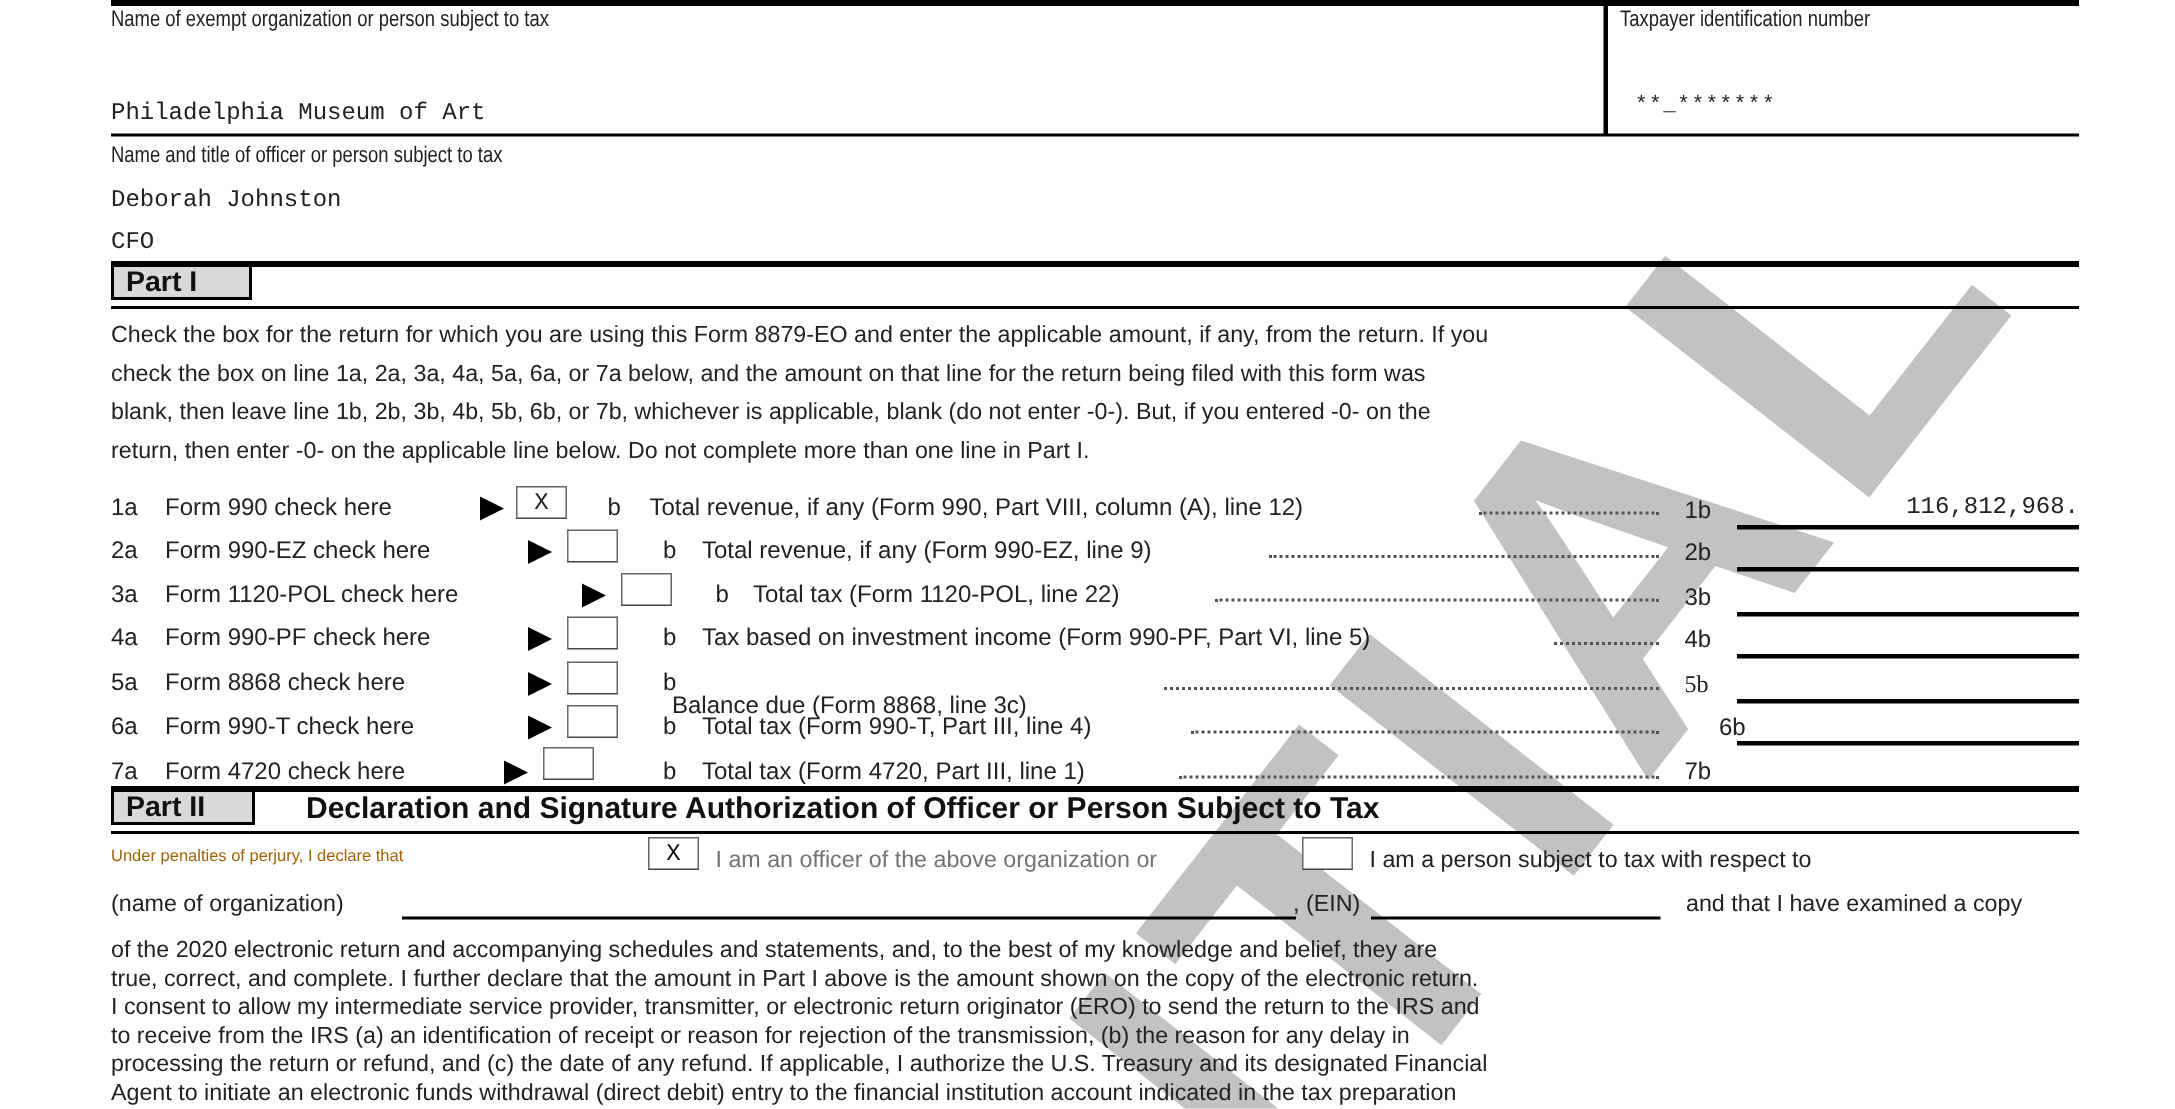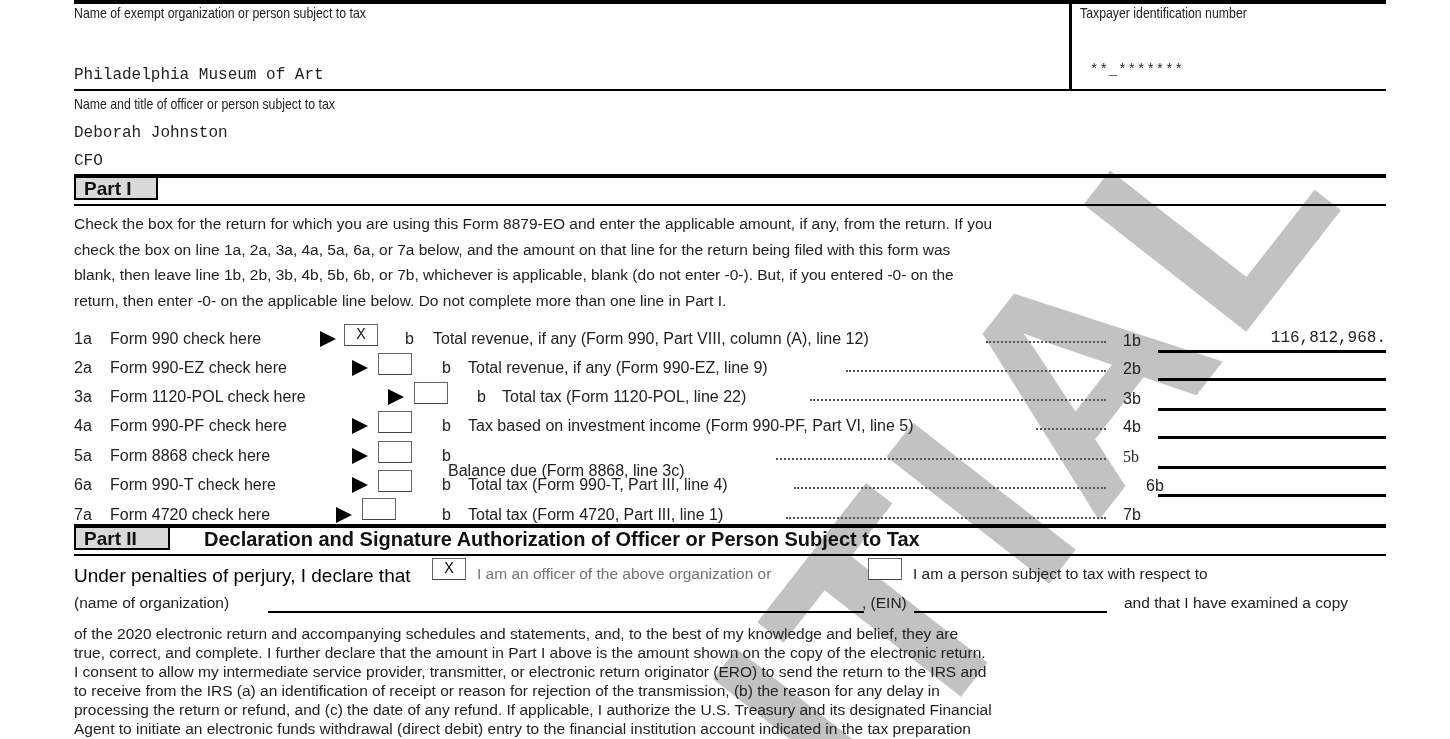--- a/index.html
+++ b/index.html
@@ -3,21 +3,21 @@
 <meta charset="utf-8">
 <style>
   html, body { margin: 0; padding: 0; background: #ffffff; }
   body { width: 1450px; height: 739px; position: relative; overflow: hidden; font-family: "Liberation Sans", sans-serif; color: #111; }
   .abs { position: absolute; }
   .narrow { font-family: "Liberation Sans", sans-serif; font-size: 15px; transform: scaleX(0.82); transform-origin: left top; white-space: nowrap; color: #222; }
   .mono { font-family: "Liberation Mono", monospace; font-size: 16px; color: #222; white-space: nowrap; }
   .hline { position: absolute; background: #000; }
   .vline { position: absolute; background: #000; }
   .part-hdr { position: absolute; left: 74px; width: 1312px; height: 26px; border-top: 4px solid #000; border-bottom: 2px solid #000; }
-  .part-label { position: absolute; left: 0; top: 0; width: 84px; height: 22px; background: #d9d9d9; border: 2px solid #000; border-top: 0; box-sizing: border-box; font-weight: bold; font-size: 19px; padding-left: 8px; line-height: 22px; }
+  .part-label { position: absolute; left: 0; top: 0; width: 94px; height: 22px; background: #d9d9d9; border: 2px solid #000; border-top: 0; box-sizing: border-box; font-weight: bold; font-size: 19px; padding-left: 8px; line-height: 22px; }
   .part-title { position: absolute; left: 130px; top: 0; font-weight: bold; font-size: 20px; line-height: 22px; white-space: nowrap; }
   .part-sub { font-weight: normal; font-size: 15px; margin-left: 8px; }
   .para { position: absolute; left: 74px; font-size: 15.5px; line-height: 25.5px; color: #222; white-space: nowrap; }
   .para2 { position: absolute; left: 74px; font-size: 15.5px; line-height: 19px; color: #222; white-space: nowrap; }
   .row { position: absolute; left: 74px; height: 28px; font-size: 16px; color: #222; white-space: nowrap; }
   .row .num { position: absolute; left: 0; top: 0; }
   .row .alabel { position: absolute; left: 36px; top: 0; }
   .arrow { position: absolute; top: 1px; width: 0; height: 0; border-top: 8px solid transparent; border-bottom: 8px solid transparent; border-left: 16px solid #000; }
   .cbox { position: absolute; width: 34px; height: 22px; border: 1px solid #666; border-bottom: 1px solid #444; box-sizing: border-box; font-family: "Liberation Mono", monospace; font-size: 16px; text-align: center; line-height: 20px; background: #fff; }
   .row .blabel { position: absolute; top: 0; }
@@ -134,21 +134,21 @@
 <div class="ansline" style="top:408px;"></div>
 <div class="ansline" style="top:436px;"></div>
 <div class="ansline" style="top:466px;"></div>
 <div class="ansline" style="top:494px;"></div>
 
 <div class="part-hdr" style="top:524px;">
   <div class="part-label" style="width:96px;">Part II</div>
   <div class="part-title">Declaration and Signature Authorization of Officer or Person Subject to Tax</div>
 </div>
 
-<div class="abs" style="left:74px;top:565px;font-size:19px;color:#000000;white-space:nowrap;">
+<div class="abs" style="left:74px;top:565px;font-size:11px;color:#a16207;white-space:nowrap;">
   <span>Under penalties of perjury, I declare that</span>
 </div>
 <span class="cbox" style="left:432px;top:558px;">X</span>
 <span class="abs" style="left:477px;top:565px;font-size:15.5px;color:#737373;white-space:nowrap;">I am an officer of the above organization or</span>
 <span class="cbox" style="left:868px;top:558px;"></span>
 <span class="abs" style="left:913px;top:565px;font-size:15.5px;color:#222;white-space:nowrap;">I am a person subject to tax with respect to</span>
 
 <span class="abs" style="left:74px;top:594px;font-size:15.5px;color:#222;white-space:nowrap;">(name of organization)</span>
 <div class="hline" style="left:268px;top:611px;width:596px;height:2px;"></div>
 <span class="abs" style="left:862px;top:594px;font-size:15.5px;color:#222;white-space:nowrap;">, (EIN)</span>

